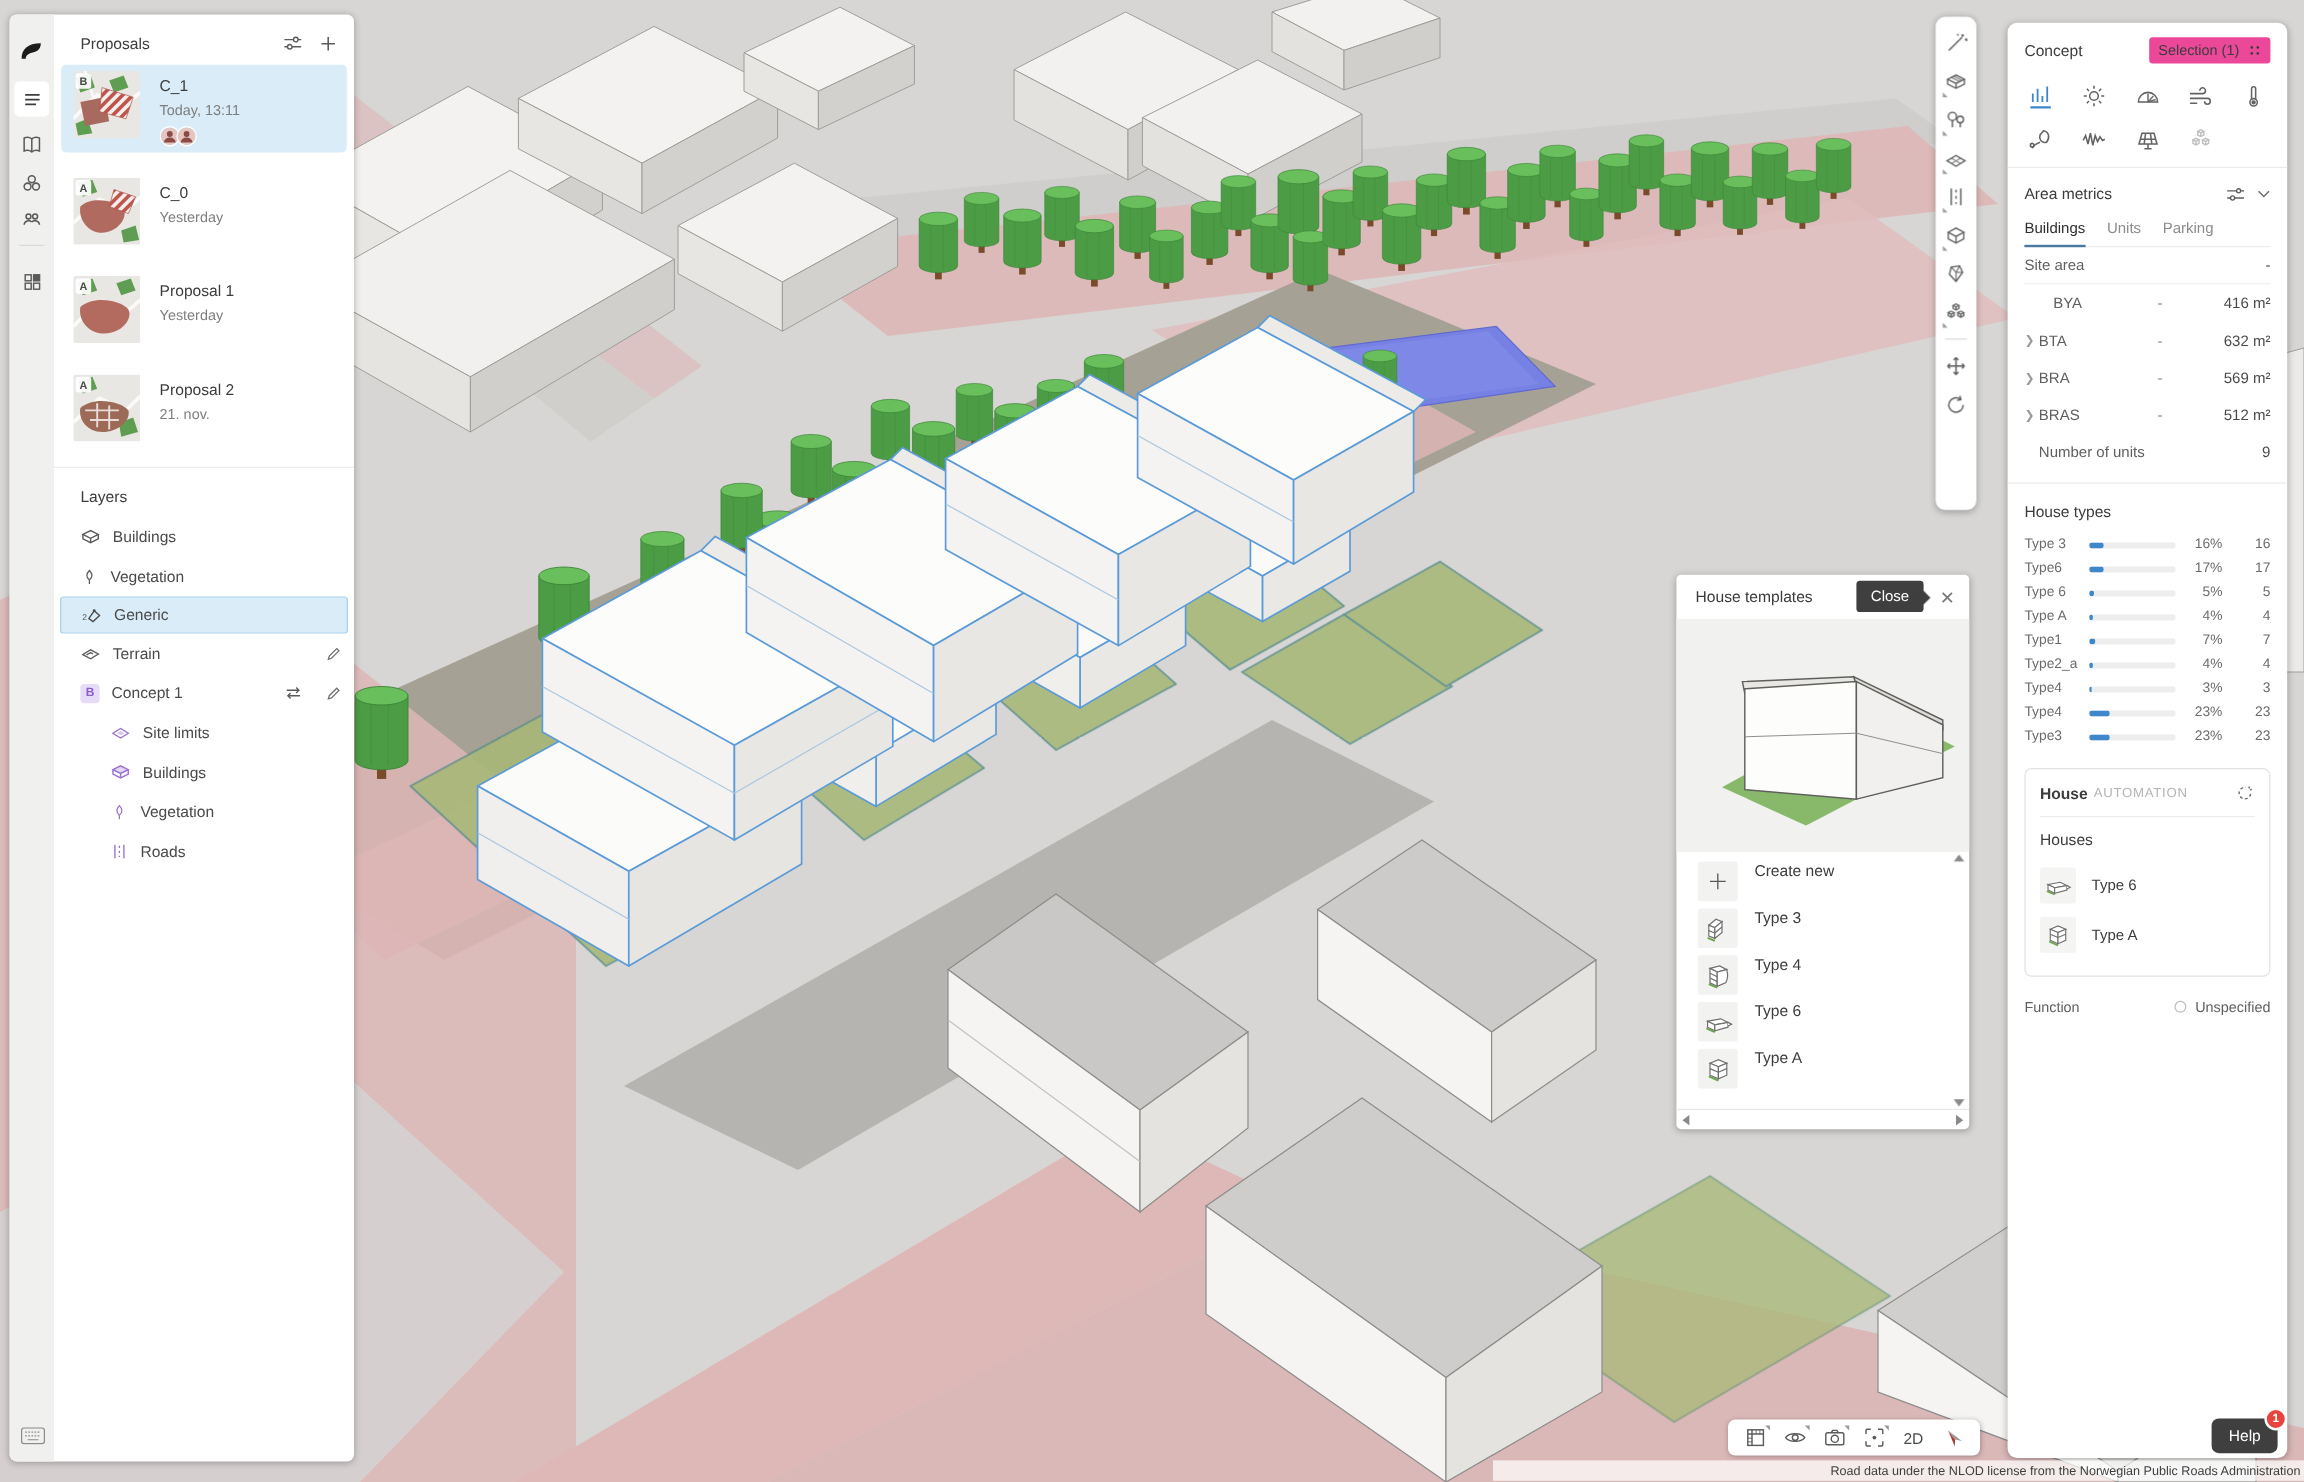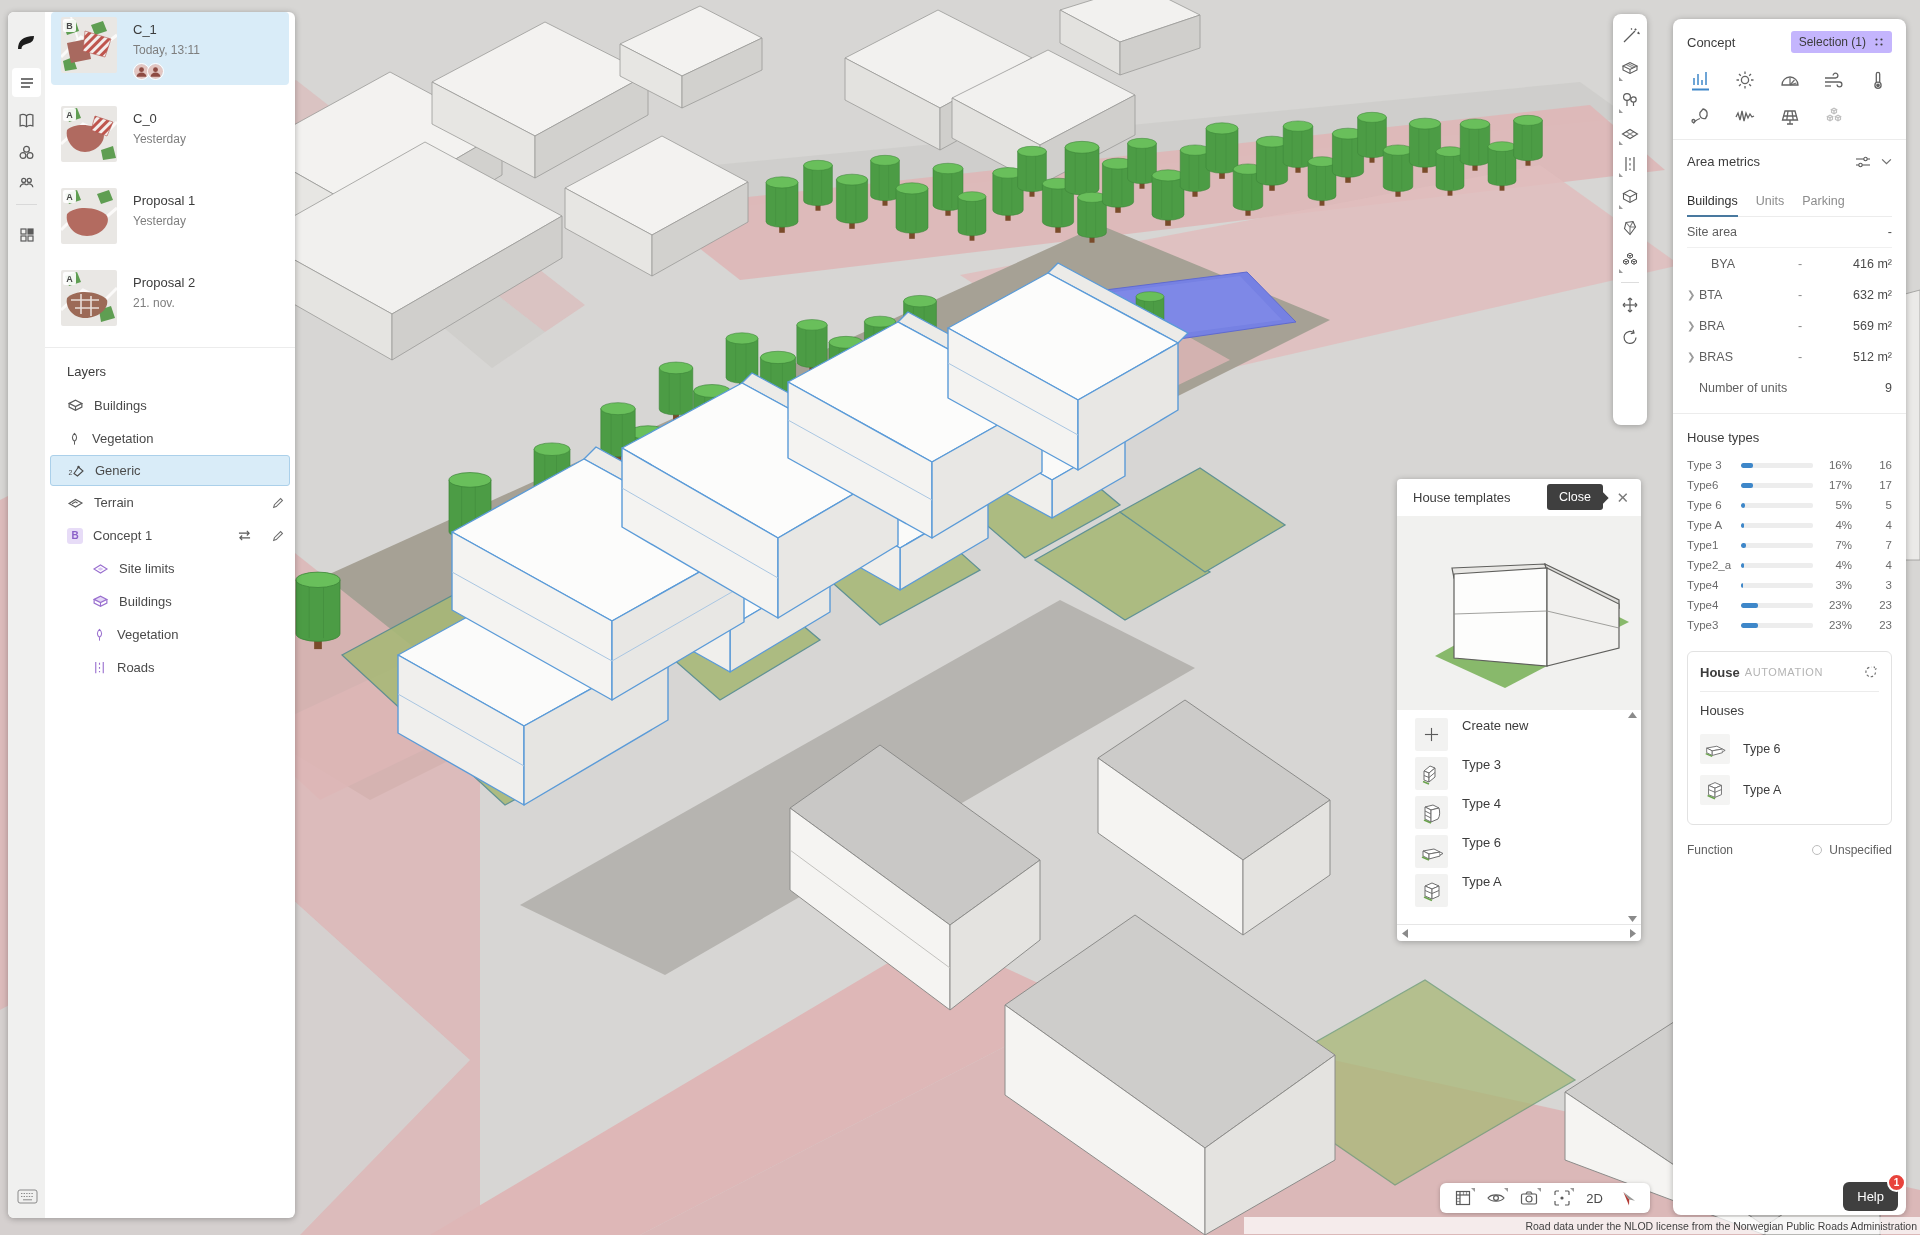--- a/index.html
+++ b/index.html
@@ -69,25 +69,25 @@
   .tpl-label{font-size:13px;color:#3c3c3c;}
   #tpl-vscroll{position:absolute;right:3px;top:2px;bottom:2px;width:12px;display:flex;flex-direction:column;
     justify-content:space-between;align-items:center;}
   #tpl-hscroll{height:17px;border-top:1px solid #e6e6e6;display:flex;align-items:center;justify-content:space-between;padding:0 5px;}
   .scr{color:#9a9a9a;}
 
   
   #analyze-panel{left:1673px;top:19px;width:233px;height:1196px;padding:12px 14px;}
   #an-head{display:flex;align-items:center;margin-bottom:14px;}
   #an-title{font-size:13px;color:#3c3c3c;flex:1;}
-  #sel-chip{display:flex;align-items:center;gap:8px;background:#c4b5fd;border-radius:3px;padding:4px 8px;font-size:12px;color:#3c3c3c;}
+  #sel-chip{display:flex;align-items:center;gap:8px;background:#ec4899;border-radius:3px;padding:4px 8px;font-size:12px;color:#3c3c3c;}
   .tool-grid{display:flex;justify-content:space-between;margin:4px 2px 10px 2px;}
   .tool-grid .slot{width:24px;height:26px;display:flex;align-items:center;justify-content:center;}
   .hr{height:1px;background:#ececec;margin:10px -14px;}
-  #am-head{display:flex;align-items:center;margin:14px 0 19px 0;gap:10px;}
+  #am-head{display:flex;align-items:center;margin:14px 0 8px 0;gap:10px;}
   #am-title{font-size:13px;color:#3c3c3c;flex:1;}
   #am-tabs{display:flex;gap:18px;border-bottom:1px solid #ececec;}
   .am-tab{font-size:12.5px;color:#8c8c8c;padding:6px 0 7px 0;}
   .am-tab.active{color:#2f2f2f;border-bottom:2px solid #49799f;margin-bottom:-1px;}
   .m-row{display:flex;align-items:center;height:31px;font-size:12.5px;color:#5f5f5f;}
   .m-row .chev{width:12px;color:#9a9a9a;font-size:10px;}
   .m-row .lbl{flex:1;}
   .m-row .mid{width:60px;text-align:center;color:#8a8a8a;}
   .m-row .val{width:62px;text-align:right;color:#4a4a4a;}
   .m-row.top{border-bottom:1px solid #f0f0f0;}
@@ -407,20 +407,37 @@
             <rect x="1" y="1" width="19" height="13" rx="2"></rect>
             <line x1="4" y1="4.5" x2="17" y2="4.5" stroke-dasharray="1.4,1.2"></line>
             <line x1="4" y1="7.5" x2="17" y2="7.5" stroke-dasharray="1.4,1.2"></line>
             <line x1="6" y1="10.8" x2="15" y2="10.8"></line>
           </svg>
     </div>
   </div>
 
   <div id="left-content">
 
+    <div class="sec-head">
+      <span class="sec-label">Proposals</span>
+      <span class="icon" style="margin-right:14px">
+        <svg width="16" height="16" viewBox="0 0 16 16" fill="none" stroke="#5b5b5b" stroke-width="1.2">
+              <line x1="1" y1="5" x2="15" y2="5"></line>
+              <circle cx="10.5" cy="5" r="1.9" fill="#fff"></circle>
+              <line x1="1" y1="11" x2="15" y2="11"></line>
+              <circle cx="5.5" cy="11" r="1.9" fill="#fff"></circle>
+            </svg>
+      </span>
+      <span class="icon">
+        <svg width="15" height="15" viewBox="0 0 16 16" stroke="#5b5b5b" stroke-width="1.4">
+              <line x1="8" y1="2" x2="8" y2="14"></line>
+              <line x1="2" y1="8" x2="14" y2="8"></line>
+            </svg>
+      </span>
+    </div>
 
     <div class="prop-item sel">
       <span class="pthumb">
         <svg width="56" height="56" viewBox="0 0 56 56">
               <rect width="56" height="56" fill="#e9e7e4"></rect>
               <path d="M0,40 L20,20 40,30 56,18" stroke="#fbfaf9" stroke-width="3" fill="none"></path>
               <path d="M10,0 L18,26" stroke="#fbfaf9" stroke-width="2" fill="none"></path>
               <polygon points="2,6 14,2 18,14 6,18" fill="#5f9e52"></polygon>
               <polygon points="30,8 42,4 46,14 34,18" fill="#5f9e52"></polygon>
               <polygon points="2,44 12,40 16,52 4,54" fill="#5f9e52"></polygon>

